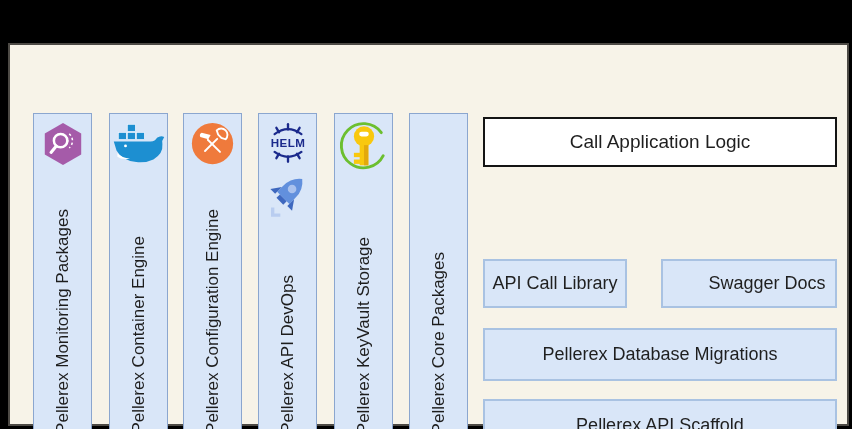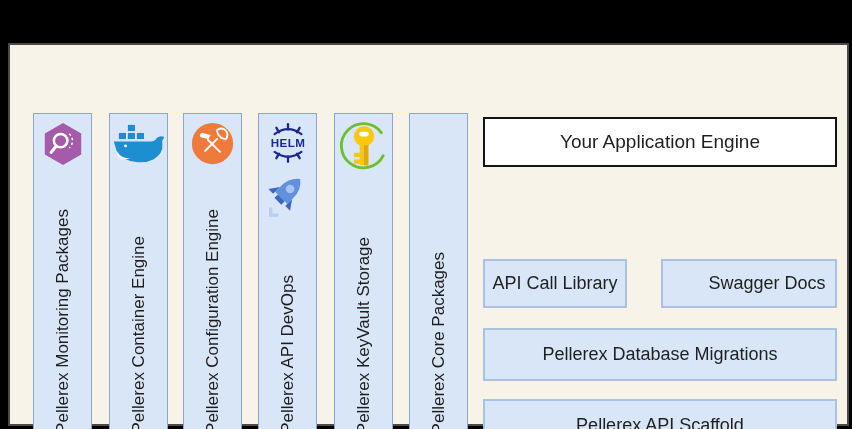--- a/index.html
+++ b/index.html
@@ -10,21 +10,21 @@
   .panel{
     position:absolute; left:8px; top:43px; width:841px; height:383px;
     box-sizing:border-box; background:#f7f3e8; border:2px solid #4d4a45;
   }
   
   .column{
     position:absolute; top:68px; height:337px; width:59px;
     box-sizing:border-box; background:#d9e6f8; border:1px solid #8ba6cf;
     display:flex; flex-direction:column; align-items:center;
   }
-  .col-icons{display:flex; flex-direction:column; align-items:flex-start; padding-top:7px; gap:3px;}
+  .col-icons{display:flex; flex-direction:column; align-items:center; padding-top:7px; gap:3px;}
   .col-label-wrap{
     flex:1; display:flex; flex-direction:column; align-items:center;
     justify-content:flex-end; padding-bottom:15px; overflow:hidden;
   }
   .col-label{
     writing-mode:vertical-rl; transform:rotate(180deg);
     font-size:17px; color:#1d1d1d; white-space:nowrap;
   }
   
   .box{
@@ -153,21 +153,21 @@
       </div>
     </div>
 
     <div class="column c6">
       <div class="col-label-wrap">
         <span class="col-label">Pellerex Core Packages</span>
       </div>
     </div>
 
     <div class="box white b-applogic">
-      <span>Your Application Engine</span>
+      <span>Call Application Logic</span>
     </div>
     <div class="box b-apicall">
       <span>API Call Library</span>
     </div>
     <div class="box b-swagger">
       <span>Swagger Docs</span>
     </div>
     <div class="box b-migrations">
       <span>Pellerex Database Migrations</span>
     </div>

